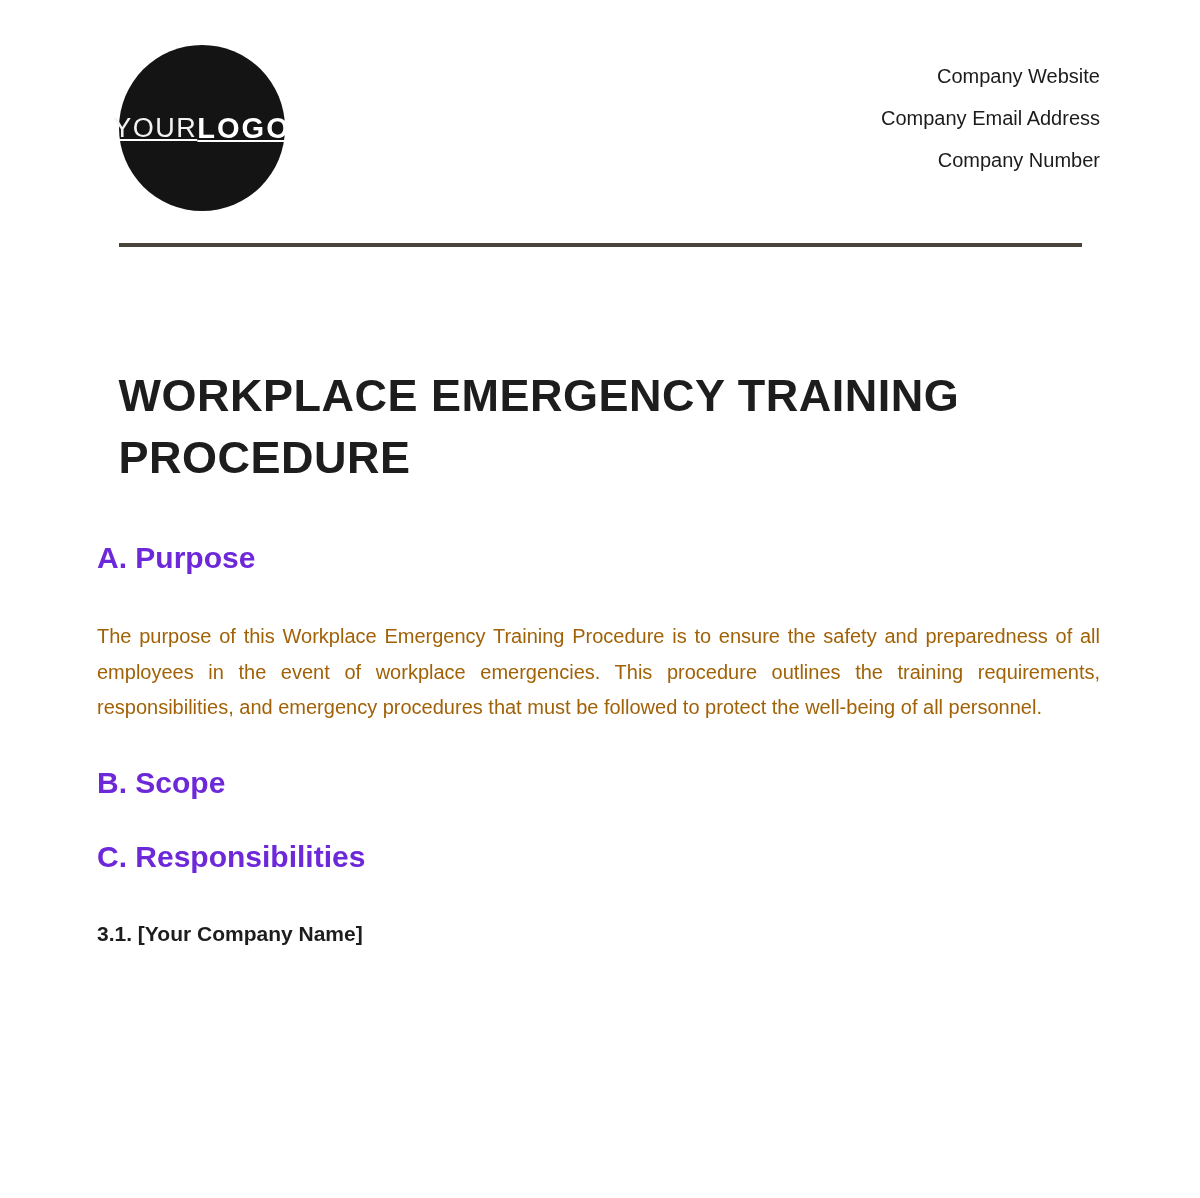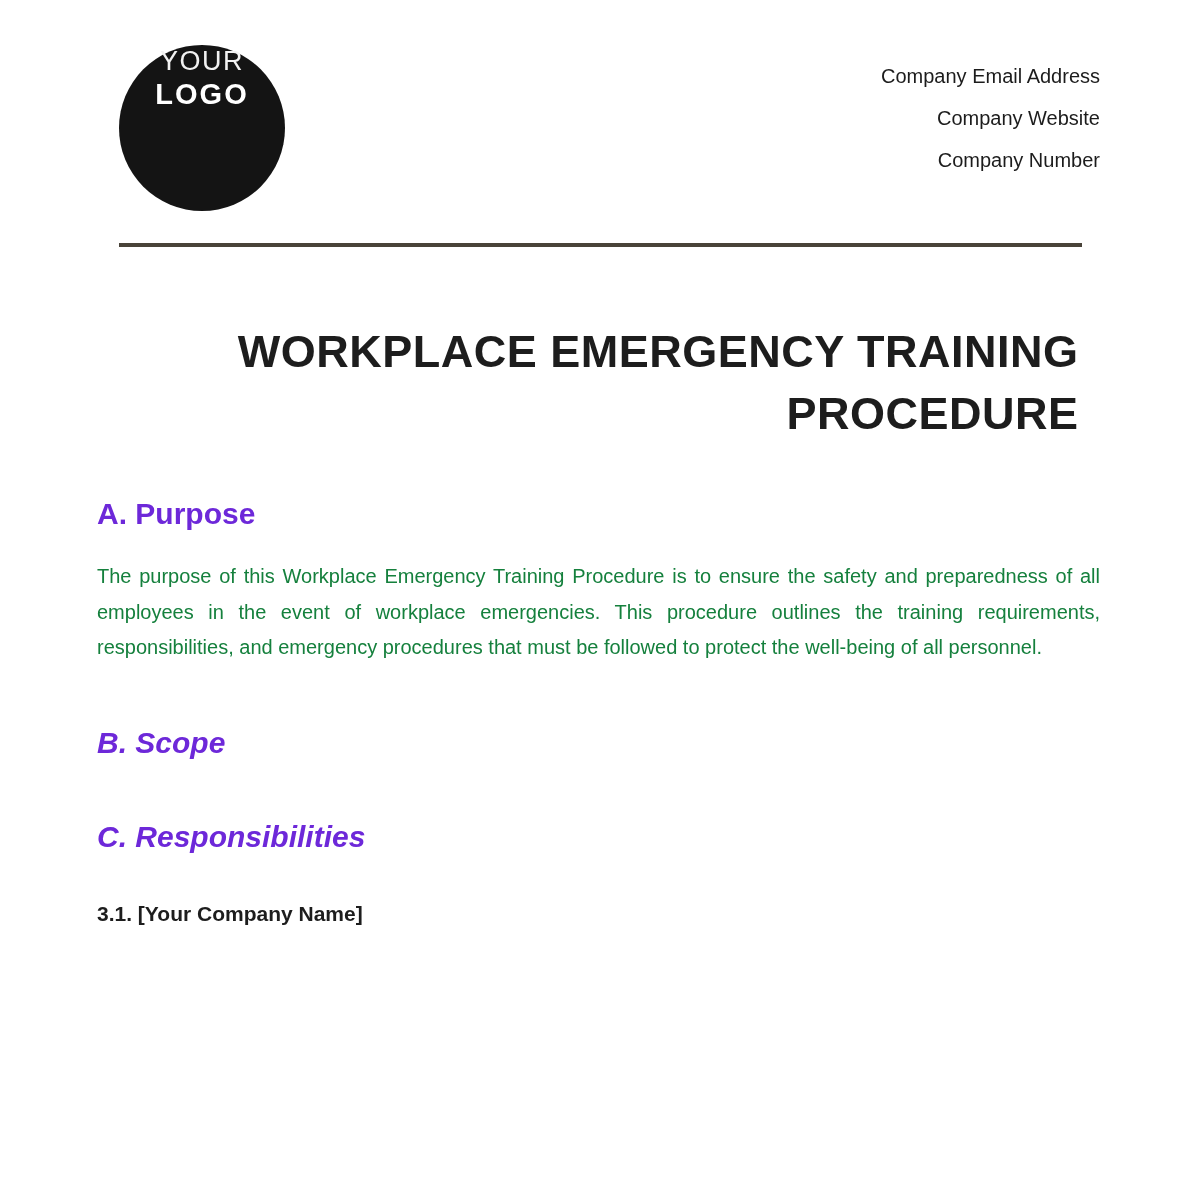--- a/index.html
+++ b/index.html
@@ -21,24 +21,26 @@
     justify-content: space-between;
     align-items: flex-start;
   }
   .logo {
     width: 166px;
     height: 166px;
     border-radius: 50%;
     background: #141414;
     color: #ffffff;
     display: flex;
-    flex-direction: column;
+    flex-direction: row;
     align-items: center;
+    justify-content: center;
     margin-left: 22px;
     flex: 0 0 auto;
+    text-decoration: underline;
   }
   .logo-your {
     font-size: 27px;
     font-weight: 400;
     letter-spacing: 1.5px;
     line-height: 33px;
     color: #f2f2f2;
   }
   .logo-logo {
     font-size: 29px;
@@ -52,66 +54,65 @@
     line-height: 42px;
     color: #1c1c1c;
     padding-top: 10px;
   }
   .divider {
     border: none;
     border-top: 4px solid #494339;
     margin: 32px 18px 0 22px;
   }
   .title {
-    margin: 74px auto 0 auto;
+    margin: 118px auto 0 auto;
     max-width: 960px;
-    text-align: right;
+    text-align: left;
     font-size: 45px;
     line-height: 62px;
     font-weight: 700;
     color: #1d1d1d;
     letter-spacing: 0.5px;
   }
   .section-heading {
     margin-top: 52px;
     font-size: 30px;
     font-weight: 700;
     color: #6d28d9;
   }
   .section-heading.gap-lg {
-    margin-top: 60px;
-    font-style: italic;
+    margin-top: 40px;
   }
   .body-text {
-    margin-top: 28px;
+    margin-top: 44px;
     font-size: 20px;
     line-height: 35.5px;
     text-align: justify;
-    color: #15803d;
+    color: #a16207;
   }
   .sub-heading {
     margin-top: 48px;
     font-size: 21px;
     font-weight: 700;
     color: #1d1d1d;
   }
 </style>
 </head>
 <body>
 
 <div class="page">
 
   <header class="header">
     <div class="logo">
       <span class="logo-your">YOUR</span>
       <span class="logo-logo">LOGO</span>
     </div>
     <div class="contact">
+      <div>Company Website</div>
       <div>Company Email Address</div>
-      <div>Company Website</div>
       <div>Company Number</div>
     </div>
   </header>
 
   <hr class="divider">
 
   <main>
     <h1 class="title">WORKPLACE EMERGENCY TRAINING PROCEDURE</h1>
 
     <h2 class="section-heading">A. Purpose</h2>

